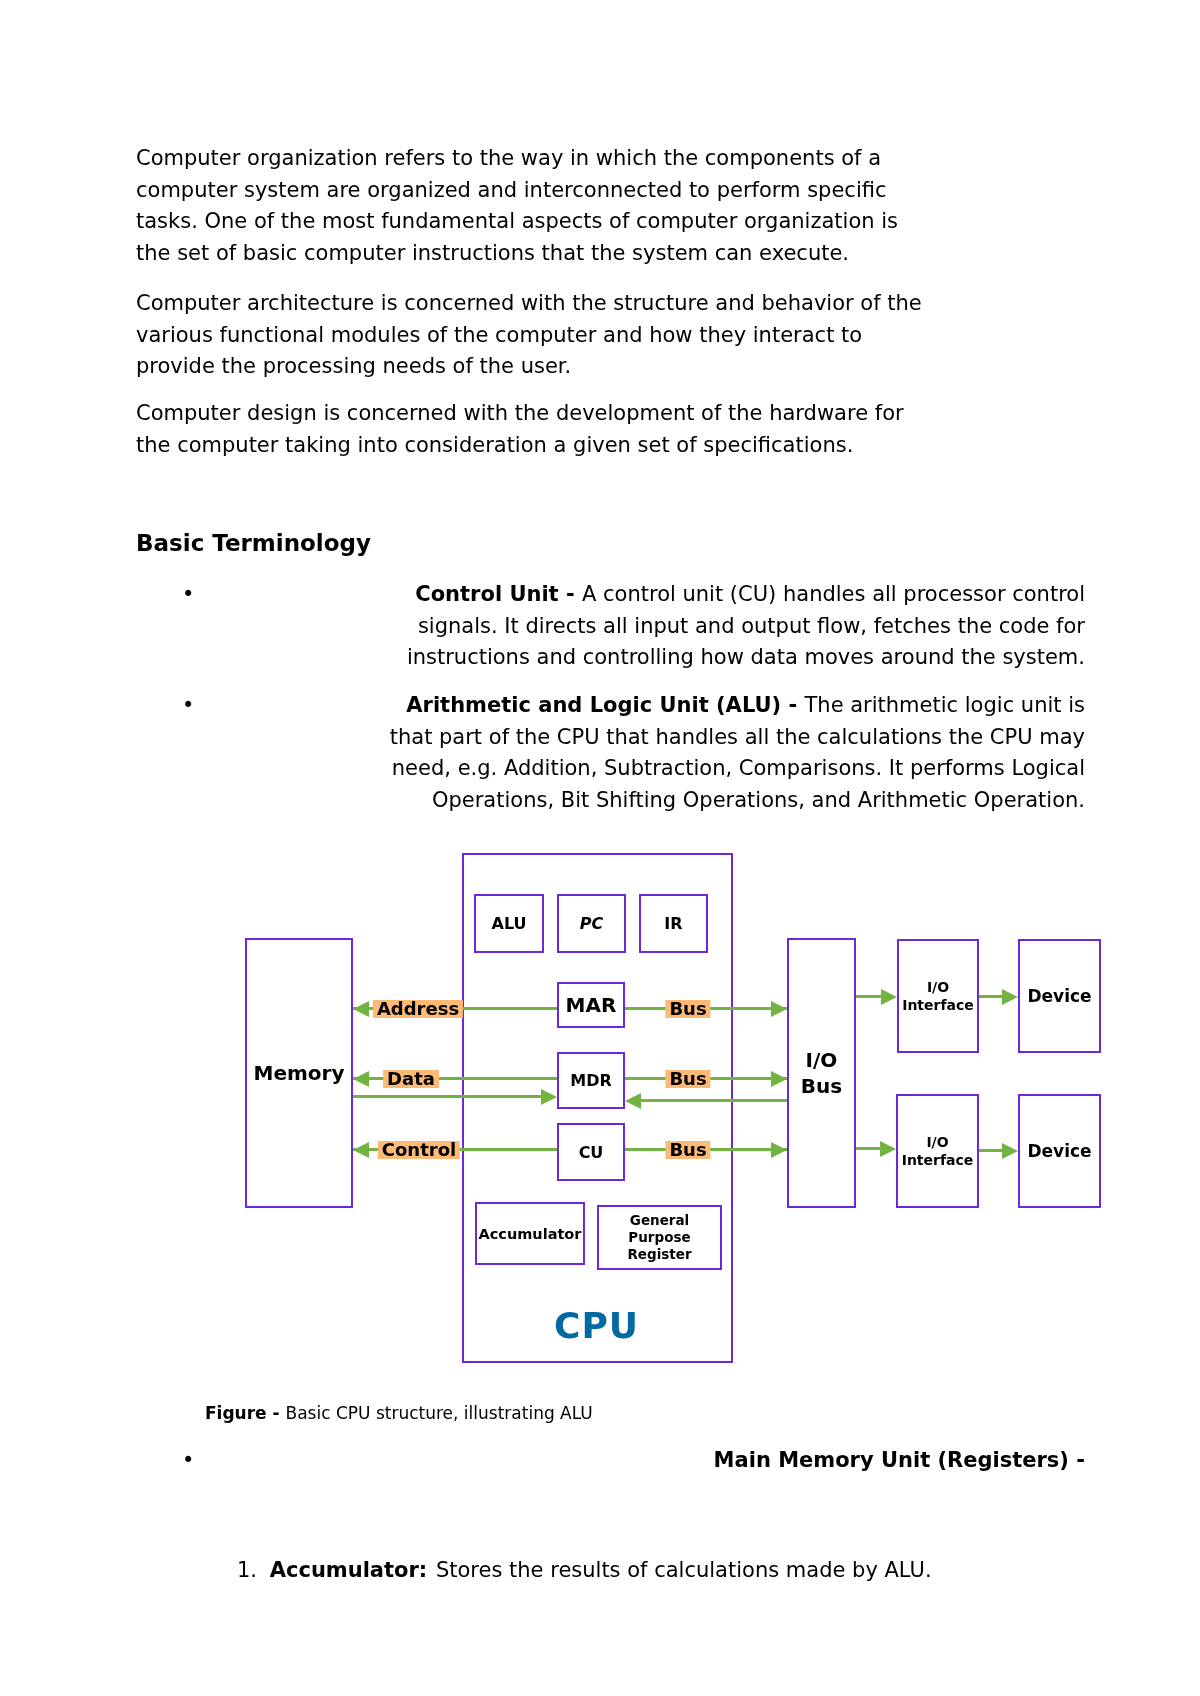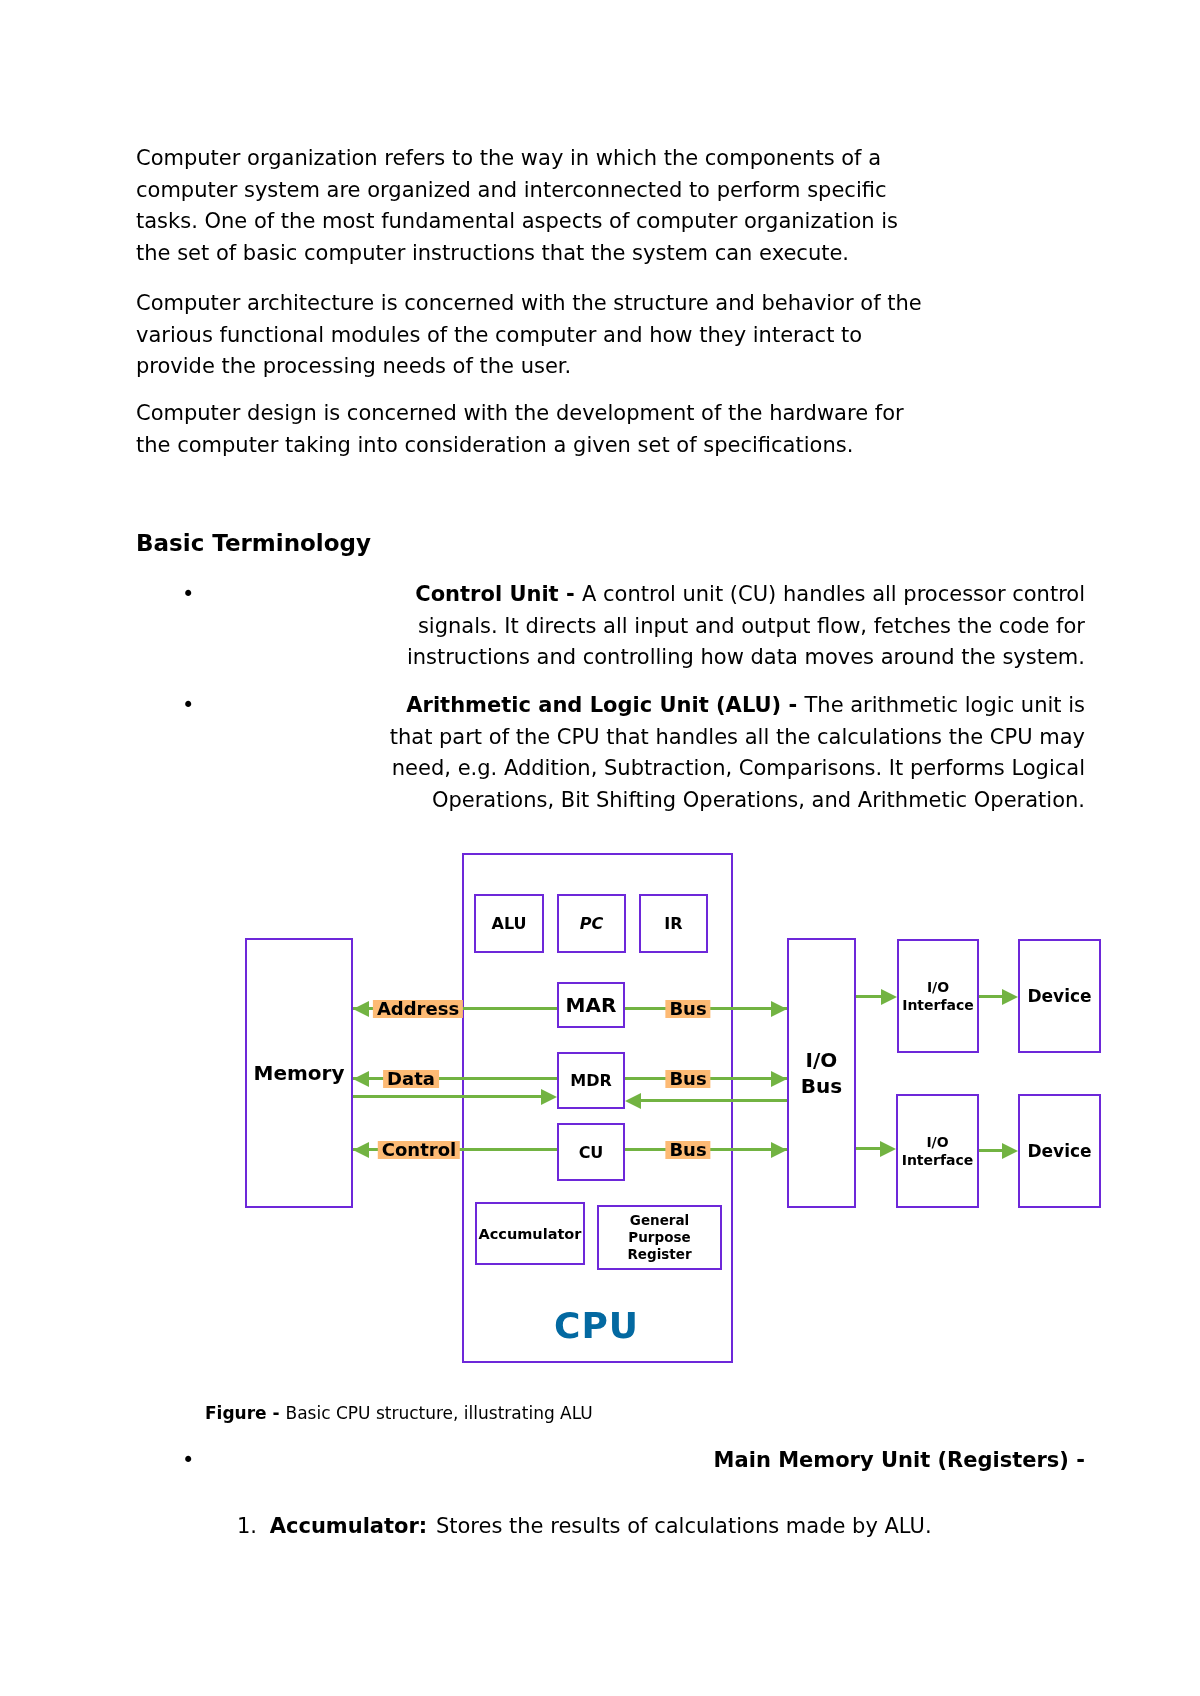--- a/index.html
+++ b/index.html
@@ -14,21 +14,21 @@
     white-space:pre-line;
   }
   .heading { left:136px; font-size:23px; font-weight:bold; }
   .bullet { left:136px; width:930px; }
   .bullet .dot { position:absolute; left:46px; top:0; font-size:21px; line-height:31.5px; }
   .btext {
     margin-left:69px; font-size:21px; line-height:31.5px; white-space:pre-line; width:880px;text-align:right;
   }
   .term { font-weight:bold; }
   .figcap { left:205px; font-size:17px; line-height:31.5px; }
-  .numbered { left:237px; font-size:21px; line-height:31.5px; }
+  .numbered { left:237px; font-size:21px; line-height:31.5px;margin-top:44px; }
   .numbered .num { margin-right:6px; }
   .numbered .term { margin-right:2px; }
 
   
   .diagram { left:0; top:847px; width:1200px; height:545px; }
   .dbox {
     position:absolute; border:2px solid #6d28d9; background:#ffffff;
     display:flex; align-items:center; justify-content:center; text-align:center;
     font-weight:bold; box-sizing:border-box; white-space:pre-line;
   }

